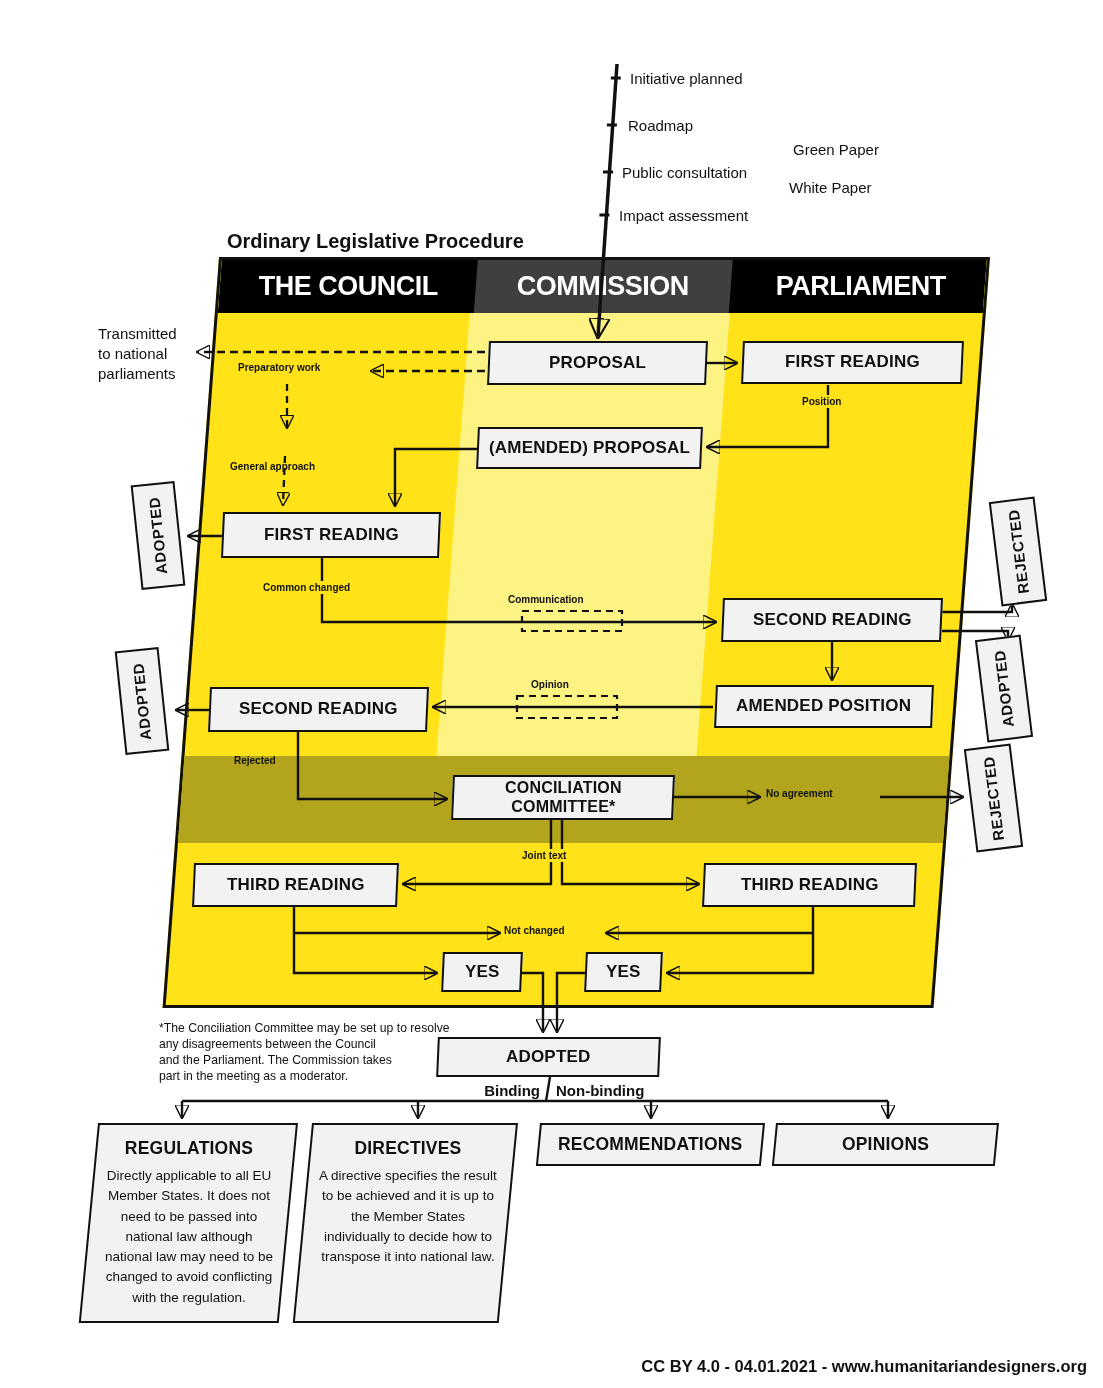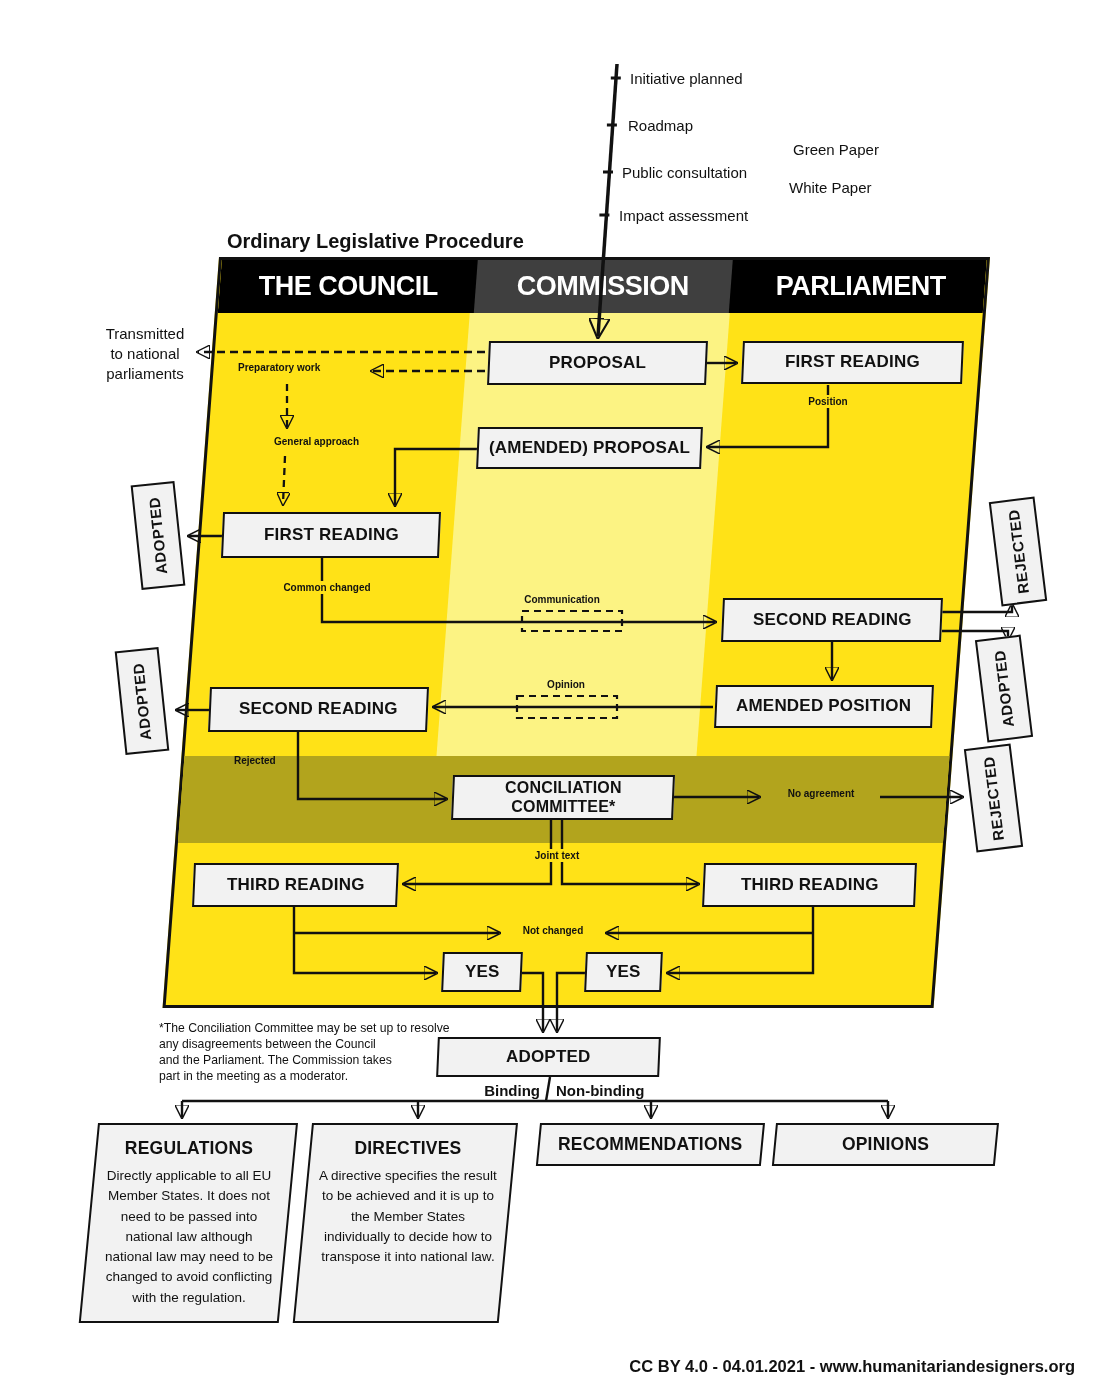--- a/index.html
+++ b/index.html
@@ -24,34 +24,34 @@
   .box{position:absolute;background:var(--box_fill);border:2.5px solid var(--ink);display:flex;align-items:center;
        justify-content:center;font-weight:700;font-size:17px;letter-spacing:0.2px;transform:skewX(-2.5deg);
        z-index:10;text-align:center;line-height:1.2;}
   .box span{transform:skewX(2.5deg);}
   
   .side{position:absolute;background:var(--box_fill);border:2.5px solid var(--ink);display:flex;align-items:center;
         justify-content:center;z-index:10;}
   .side span{transform:rotate(-90deg);font-weight:800;font-size:15px;letter-spacing:0.6px;white-space:nowrap;}
   
   .lbl{position:absolute;font-size:10px;font-weight:600;z-index:12;white-space:nowrap;}
-  .lbl.c{text-align:center;}
+  .lbl.c{text-align:left;}
   .bg-y{background:var(--yellow);padding:1px 3px;}
   
   .outbox{position:absolute;background:var(--box_fill);border:2.5px solid var(--ink);transform:skewX(-5.5deg);
           transform-origin:top left;z-index:10;text-align:center;}
   .outbox .inner{transform:skewX(5.5deg);}
   .outbox .t{font-weight:800;font-size:17.5px;letter-spacing:0.2px;padding-top:13px;}
   .outbox .b{font-size:13.5px;font-weight:500;line-height:1.5;padding:7px 10px 0;}
   .outbox.short{display:flex;align-items:center;justify-content:center;}
   .outbox.short .t{padding-top:0;}
   .timeline-lbl{position:absolute;font-size:15px;font-weight:500;z-index:12;white-space:nowrap;}
   .title{position:absolute;left:227px;top:230px;font-size:20px;font-weight:800;z-index:12;}
   .footnote{position:absolute;left:159px;top:1020px;font-size:12.2px;font-weight:500;line-height:1.32;z-index:12;}
-  .footer{position:absolute;right:28px;top:1357px;font-size:16.5px;font-weight:700;z-index:12;}
+  .footer{position:absolute;right:16px;top:1357px;font-size:16.5px;font-weight:700;z-index:12;}
   svg.wires{position:absolute;left:0;top:0;z-index:5;}
   svg.wires path, svg.wires line, svg.wires rect{fill:none;stroke:var(--ink);}
 </style>
 </head>
 <body>
 
 <div class="stage">
 
   <div class="para">
     <div class="hdr-bar"></div>
@@ -180,21 +180,21 @@
   <div class="side" style="left:970px;top:746px;width:47px;height:104px;transform:rotate(-7deg);">
       <span>REJECTED</span>
     </div>
 
   <div class="lbl c" style="left:98px;top:324px;width:94px;font-size:15px;font-weight:500;line-height:1.34;white-space:normal;">
     <span>Transmitted</span><br>
     <span>to national</span><br>
     <span>parliaments</span>
   </div>
   <div class="lbl" style="left:238px;top:362px;">Preparatory work</div>
-  <div class="lbl" style="left:230px;top:436px;margin-left:44px;">General approach</div>
+  <div class="lbl" style="left:230px;top:461px;">General approach</div>
   <div class="lbl c bg-y" style="left:799px;top:395px;width:58px;">Position</div>
   <div class="lbl c bg-y" style="left:260px;top:581px;width:134px;">Common changed</div>
   <div class="lbl c" style="left:508px;top:594px;width:108px;">Communication</div>
   <div class="lbl c" style="left:531px;top:679px;width:70px;">Opinion</div>
   <div class="lbl" style="left:234px;top:755px;">Rejected</div>
   <div class="lbl c" style="left:766px;top:788px;width:110px;">No agreement</div>
   <div class="lbl c bg-y" style="left:519px;top:849px;width:76px;">Joint text</div>
   <div class="lbl c" style="left:504px;top:925px;width:98px;">Not changed</div>
   <div class="lbl" style="left:478px;top:1082px;width:62px;text-align:right;font-size:15px;">Binding</div>
   <div class="lbl" style="left:556px;top:1082px;font-size:15px;">Non-binding</div>

